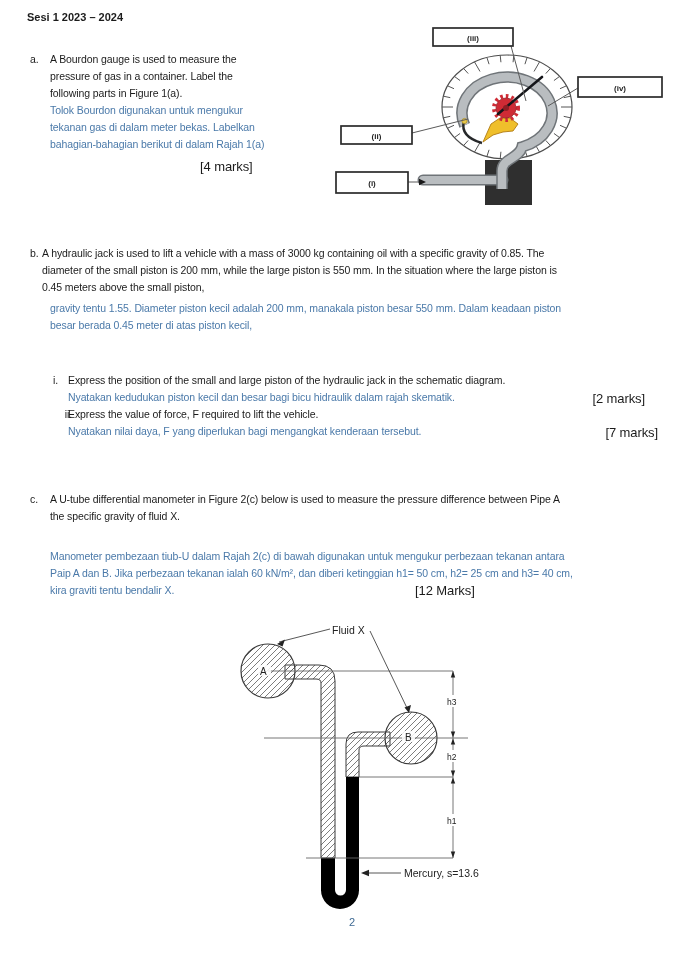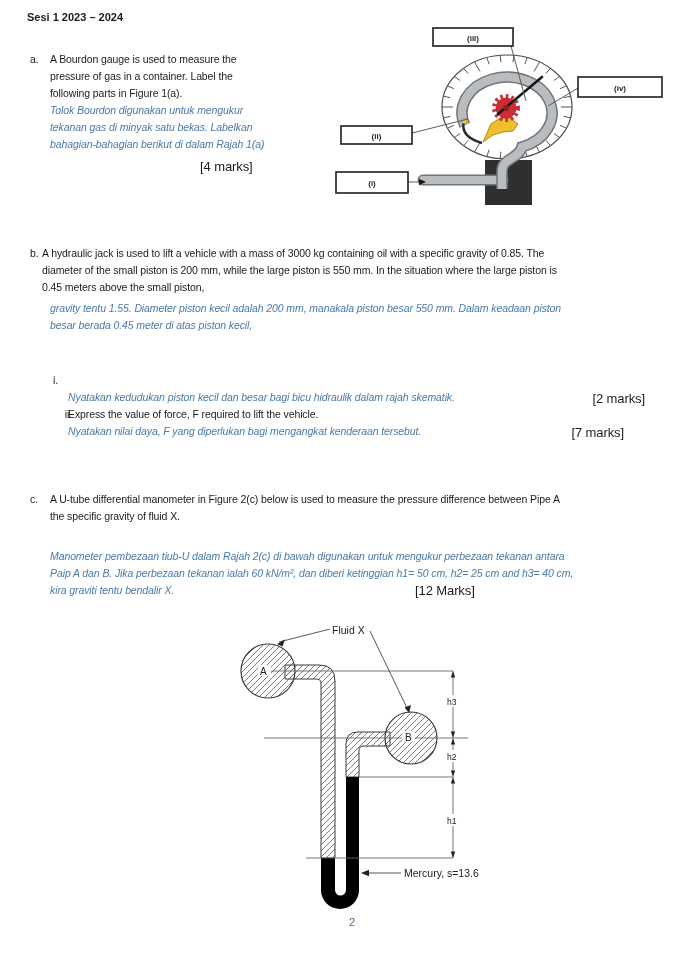--- a/index.html
+++ b/index.html
@@ -2,21 +2,21 @@
 <html><head>
 <meta charset="utf-8">
 <style>
   html,body{margin:0;padding:0;background:#e8e8e8;}
   .page{
     position:relative;width:683px;height:968px;background:#ffffff;margin:0 auto;
     font-family:"Liberation Sans",sans-serif;color:#1b1b1b;overflow:hidden;
   }
   .abs{position:absolute;}
   .ln{height:17px;line-height:17px;white-space:nowrap;font-size:10.5px;letter-spacing:-0.1px;}
-  .ms{color:#4a79a9;font-style:italic;}
+  .ms{color:#4a79a9;}
   .hdr{font-weight:bold;font-size:11px;letter-spacing:0;}
   .marks{font-size:13px;color:#1b1b1b;font-style:normal;}
   .right{text-align:right;}
   .center{text-align:center;}
   .pgnum{font-size:11px;color:#3f6a93;}
   svg text{font-family:"Liberation Sans",sans-serif;}
 </style>
 </head>
 <body>
 
@@ -25,21 +25,21 @@
   <div class="abs hdr" style="left:27px;top:11px">Sesi 1 2023 – 2024</div>
 
   <div class="abs ln" style="left:30px;top:51px">a.</div>
   <div class="abs" style="left:50px;top:51px">
     <div class="ln">A Bourdon gauge is used to measure the</div>
     <div class="ln">pressure of gas in a container. Label the</div>
     <div class="ln">following parts in Figure 1(a).</div>
   </div>
   <div class="abs" style="left:50px;top:102px">
     <div class="ln ms">Tolok Bourdon digunakan untuk mengukur</div>
-    <div class="ln ms">tekanan gas di minyak satu bekas. Labelkan</div>
+    <div class="ln ms">tekanan gas di dalam meter bekas. Labelkan</div>
     <div class="ln ms">bahagian-bahagian berikut di dalam Rajah 1(a)</div>
   </div>
   <div class="abs ln marks" style="left:200px;top:158px">[4 marks]</div>
 
   <svg class="abs" style="left:335px;top:20px" width="330" height="196" viewBox="0 0 330 196">
 
     <ellipse cx="172" cy="87" rx="65" ry="52" fill="#ffffff" stroke="#4c4c4c" stroke-width="1.2"></ellipse>
     <g id="gauge-ticks">
         <line x1="237" y1="87" x2="226" y2="87" stroke="#555" stroke-width="1"></line>
         <line x1="235.57959404769736" y1="97.81140792252349" x2="228.73256084256073" y2="96.35602608679918" stroke="#555" stroke-width="1"></line>
@@ -122,27 +122,28 @@
     <div class="ln">A hydraulic jack is used to lift a vehicle with a mass of 3000 kg containing oil with a specific gravity of 0.85. The</div>
     <div class="ln">diameter of the small piston is 200 mm, while the large piston is 550 mm. In the situation where the large piston is</div>
     <div class="ln">0.45 meters above the small piston,</div>
   </div>
   <div class="abs" style="left:50px;top:300px">
     <div class="ln ms">gravity tentu 1.55. Diameter piston kecil adalah 200 mm, manakala piston besar 550 mm. Dalam keadaan piston</div>
     <div class="ln ms">besar berada 0.45 meter di atas piston kecil,</div>
   </div>
 
   <div class="abs ln right" style="left:44px;top:372px;width:14px">i.</div>
+  <div class="abs ln" style="left:68px;top:372px">Express the position of the small and large piston of the hydraulic jack in the schematic diagram.</div>
   <div class="abs ln ms" style="left:68px;top:389px">Nyatakan kedudukan piston kecil dan besar bagi bicu hidraulik dalam rajah skematik.</div>
   <div class="abs ln marks right" style="left:585px;top:390px;width:60px">[2 marks]</div>
 
   <div class="abs ln right" style="left:56px;top:406px;width:16px">ii.</div>
   <div class="abs ln ms" style="left:68px;top:423px">Nyatakan nilai daya, F yang diperlukan bagi mengangkat kenderaan  tersebut.</div>
   <div class="abs ln" style="left:68px;top:406px">Express the value of force, F required to lift the vehicle.</div>
-  <div class="abs ln marks right" style="left:564px;top:424px;width:60px">[7 marks]</div>
+  <div class="abs ln marks right" style="left:598px;top:424px;width:60px">[7 marks]</div>
 
   <div class="abs ln" style="left:30px;top:491px">c.</div>
   <div class="abs" style="left:50px;top:491px">
     <div class="ln">A U-tube differential manometer in Figure 2(c) below is used to measure the pressure difference between Pipe A</div>
     <div class="ln">the specific gravity of fluid X.</div>
   </div>
   <div class="abs" style="left:50px;top:548px">
     <div class="ln ms">Manometer pembezaan tiub-U dalam Rajah 2(c) di bawah digunakan untuk mengukur perbezaan tekanan antara</div>
     <div class="ln ms">Paip A dan B. Jika perbezaan tekanan ialah 60 kN/m², dan diberi ketinggian h1= 50 cm, h2= 25 cm and h3= 40 cm,</div>
     <div class="ln ms">kira graviti tentu bendalir X.</div>

